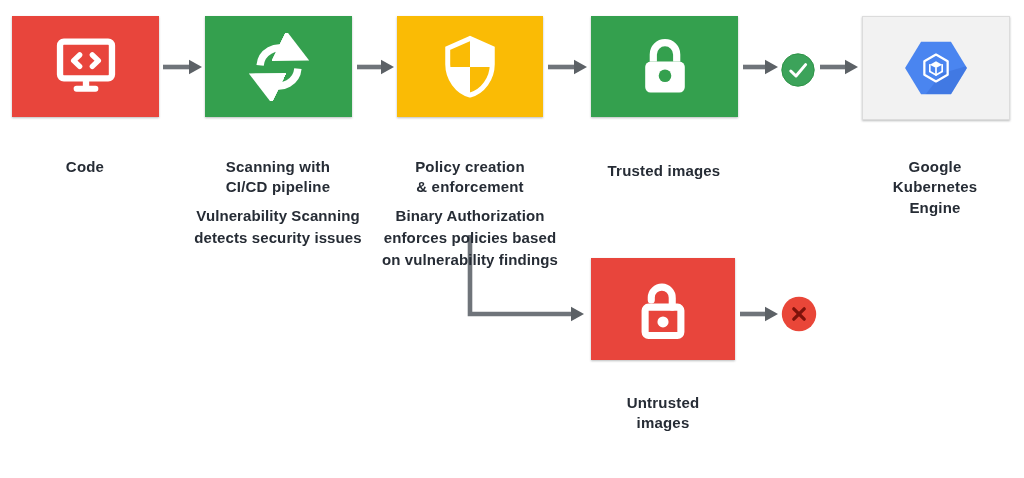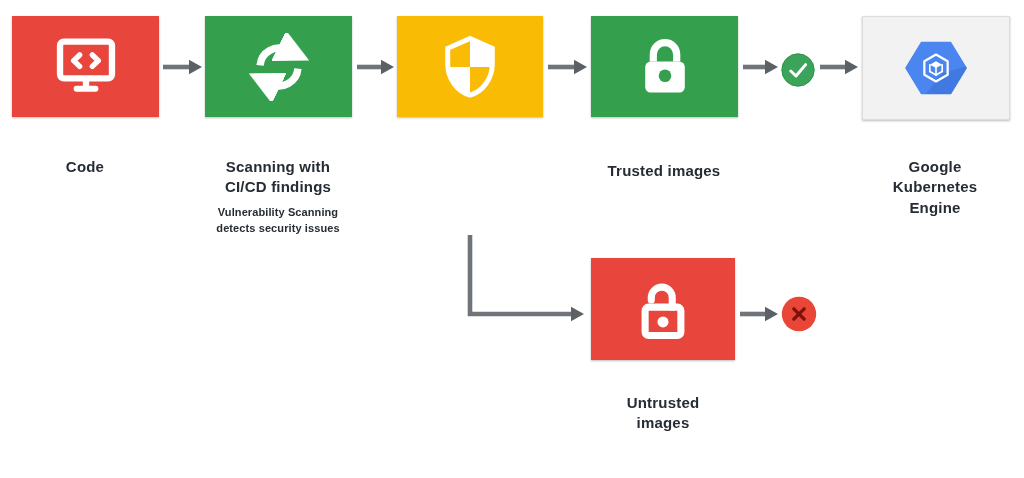--- a/index.html
+++ b/index.html
@@ -14,21 +14,21 @@
   .box.red{background:#E8453C;}
   .box.green{background:#34A04E;}
   .box.yellow{background:#FABB05;}
   .box.light{background:#F2F2F2;border:1px solid #DCDCDC;}
   .label{
     position:absolute;width:200px;text-align:center;color:#262C35;
     font-weight:bold;font-size:15px;line-height:1.38;white-space:pre-line;
     letter-spacing:.2px;
   }
   .sublabel{
-    font-size:11px;font-weight:bold;line-height:1.45;margin-top:7px;
+    font-size:15px;font-weight:bold;line-height:1.45;margin-top:7px;
     white-space:pre-line;color:#262C35;letter-spacing:.1px;
   }
   .badge{position:absolute;}
   svg{display:block;}
   .arrow-layer{position:absolute;left:0;top:0;pointer-events:none;}
 </style>
 </head>
 <body>
 
 <div class="stage">
@@ -73,38 +73,45 @@
         <marker id="syncHead" markerWidth="4.6" markerHeight="4.6" refX="1.3" refY="2.3" orient="auto">
           <path d="M0,0 L4.6,2.3 L0,4.6 Z" fill="#fff"></path>
         </marker>
       </defs>
       <path d="M5.33,11.42 A6.7,6.7 0 0 1 14.94,5.98" fill="none" stroke="#fff" stroke-width="2.6" marker-end="url(#syncHead)"></path>
       <path d="M18.67,12.58 A6.7,6.7 0 0 1 9.06,18.02" fill="none" stroke="#fff" stroke-width="2.6" marker-end="url(#syncHead)"></path>
     </svg>
   </div>
   <div class="label" style="left:178px;top:136px;">
     <span>Scanning with
-CI/CD findings</span>
+CI/CD pipeline</span>
     <div class="sublabel">Vulnerability Scanning
 detects security issues</div>
   </div>
 
   <div class="box yellow" style="left:397px;top:16px;width:146px;height:101px;">
     <svg width="66" height="66" viewBox="0 0 24 24">
       <defs>
         <clipPath id="shieldClip">
           <path d="M12,1.6 L3.9,5.2 V11 c0,5.2 3.45,10 8.1,11.2 C16.65,21 20.1,16.2 20.1,11 V5.2 Z"></path>
         </clipPath>
       </defs>
       <path d="M12,1.6 L3.9,5.2 V11 c0,5.2 3.45,10 8.1,11.2 C16.65,21 20.1,16.2 20.1,11 V5.2 Z" fill="none" stroke="#fff" stroke-width="1.8"></path>
       <g clip-path="url(#shieldClip)" fill="#fff">
         <rect x="12" y="1" width="10" height="11"></rect>
         <rect x="2" y="12" width="10" height="11"></rect>
       </g>
     </svg>
+  </div>
+  <div class="label" style="left:370px;top:136px;">
+    <span>Policy creation
+&amp; enforcement</span>
+    <div class="sublabel">Binary Authorization
+enforces policies based
+on vulnerability findings</div>
   </div>
 
   <div class="box green" style="left:591px;top:16px;width:147px;height:101px;">
     <svg width="72" height="72" viewBox="0 0 24 24">
       <path d="M8.1,10.2 V7.8 a3.9,3.9 0 0 1 7.8,0 V10.2" fill="none" stroke="#fff" stroke-width="2.4"></path>
       <rect x="5.4" y="10.2" width="13.2" height="10.3" rx="1.8" fill="#fff"></rect>
       <circle cx="12" cy="14.9" r="2.1" fill="#34A04E"></circle>
     </svg>
   </div>
   <div class="label" style="left:564px;top:140px;">

